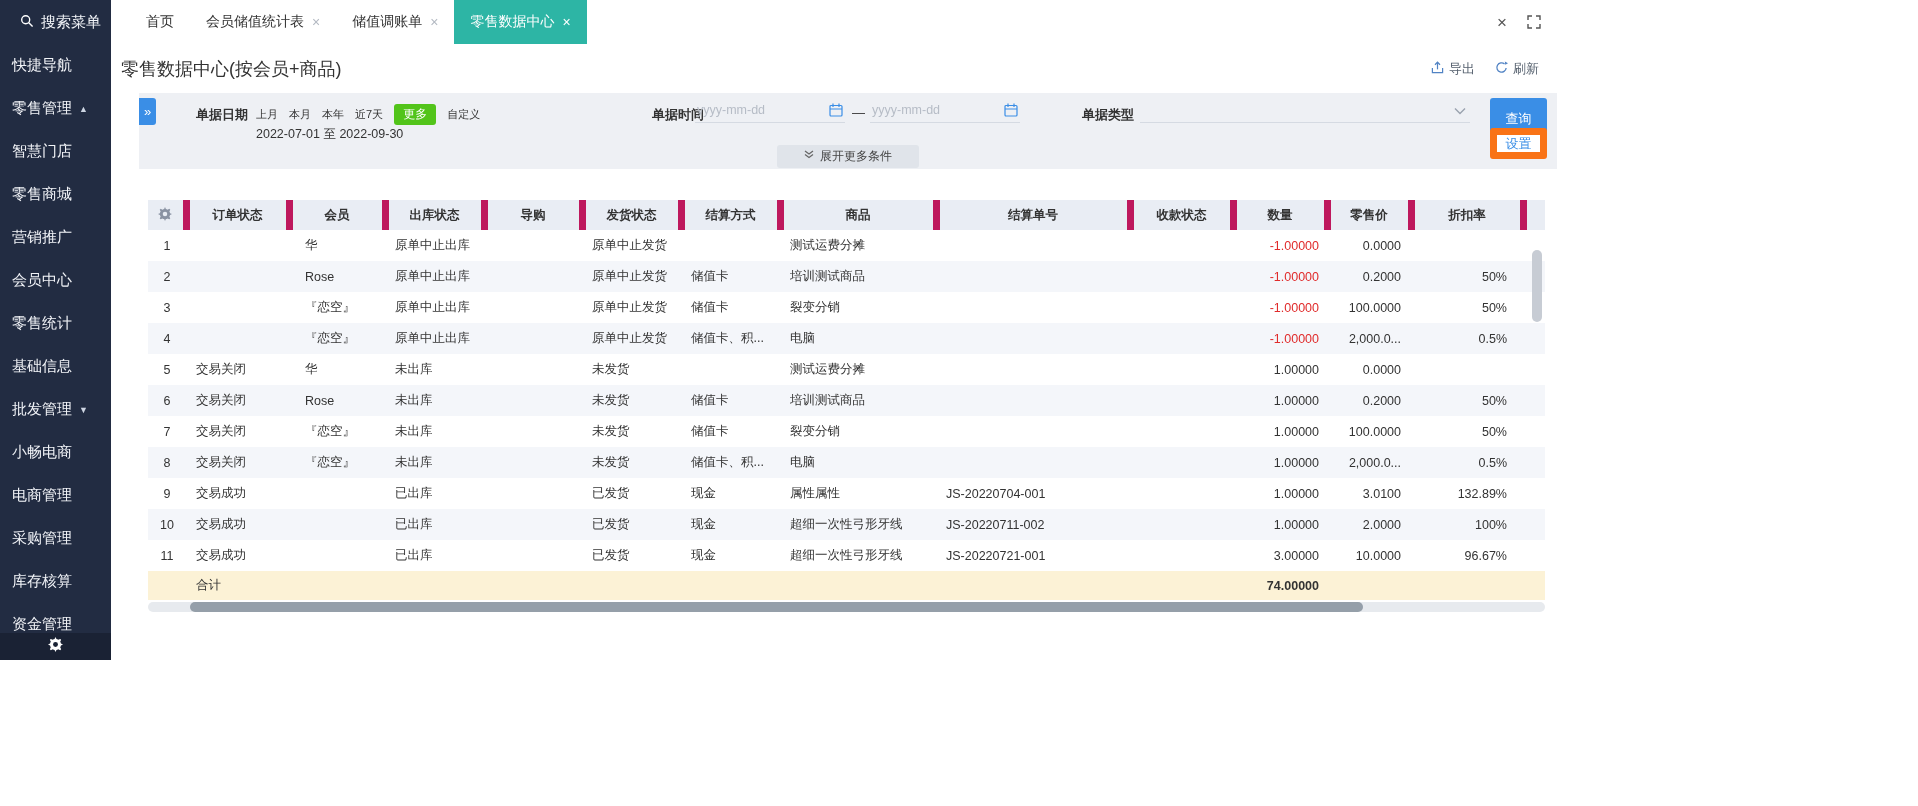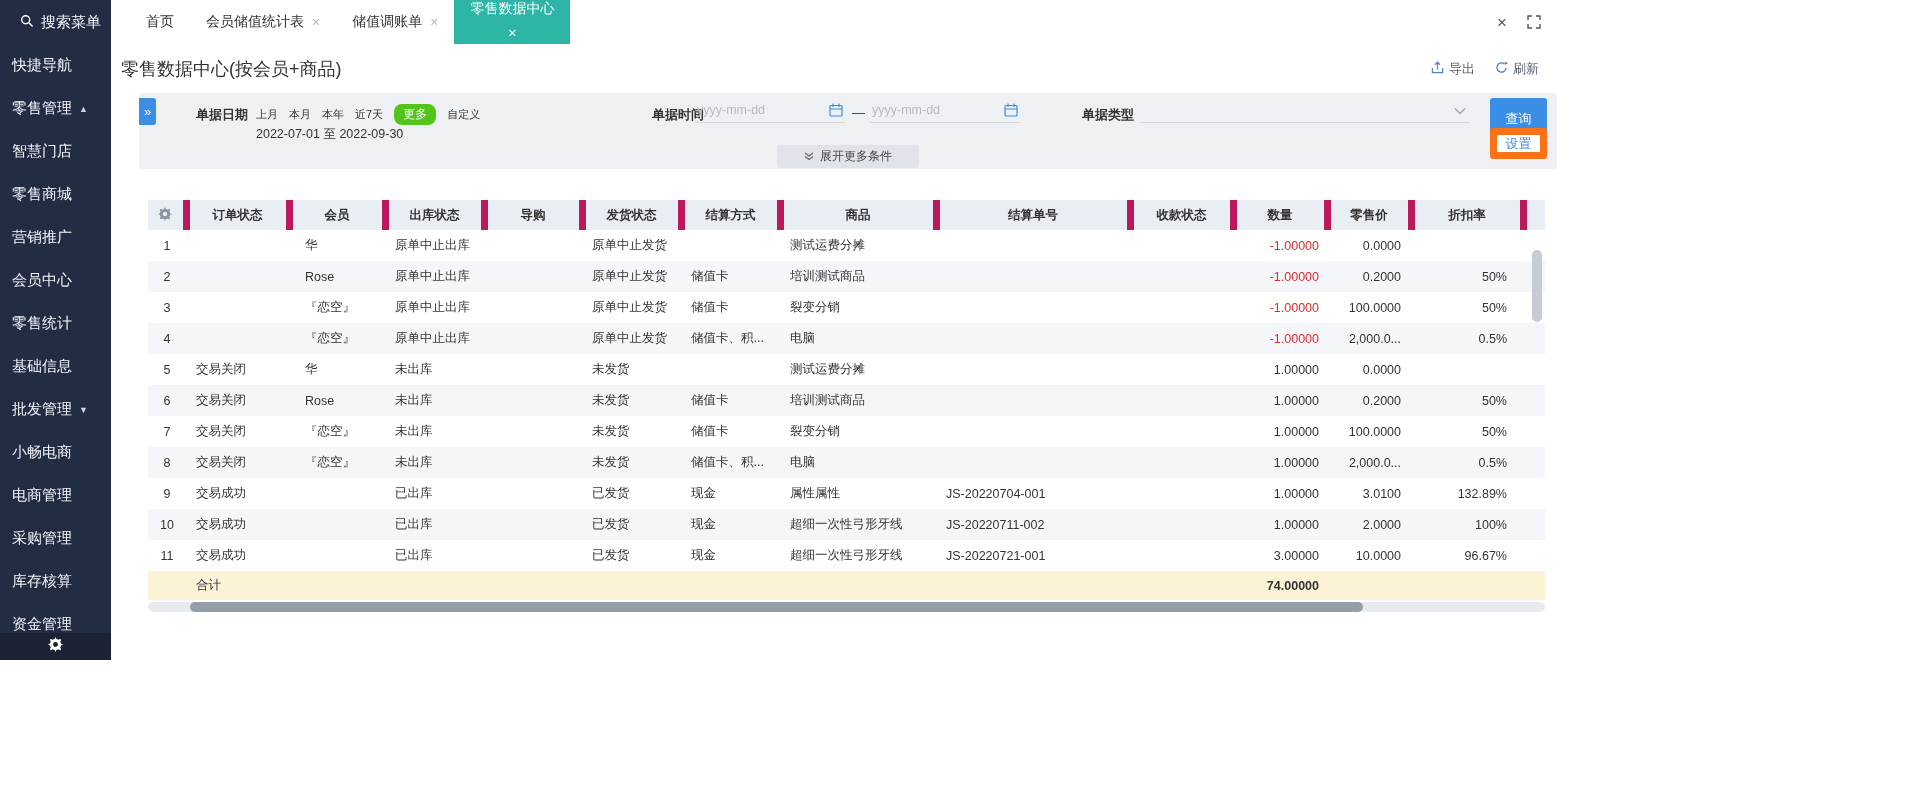--- a/index.html
+++ b/index.html
@@ -13,59 +13,59 @@
   .side-item.sub { }
   .side-item .arrow { margin-left:7px; font-size:9px; color:#cdd5e2; }
   .side-bottom { position:absolute; left:0; right:0; bottom:0; height:27px; background:#1a2234; display:flex; align-items:center; justify-content:center; z-index:3; cursor:pointer; }
 
   
   .main { flex:1; position:relative; background:#fff; }
 
   .tabbar { height:44px; display:flex; align-items:stretch; background:#fff; }
   .tabs { display:flex; align-items:stretch; padding-left:19px; }
   .tab { display:flex; align-items:center; gap:8px; padding:0 16px; font-size:14px; color:#333; cursor:pointer; }
-  .tab.active { background:#2db5a5; color:#fff;flex-direction:column; }
+  .tab.active { background:#2db5a5; color:#fff; }
   .tab .close { font-size:14px; color:#b3b9c2; line-height:1; }
   .tab.active .close { color:#fff; }
   .tabbar-right { margin-left:auto; display:flex; align-items:center; gap:20px; padding-right:16px; color:#555; }
   .win-icon { cursor:pointer; font-size:17px; line-height:1; color:#555; display:flex; align-items:center; }
 
   .title-row { display:flex; align-items:center; padding:13px 18px 12px 10px; }
   .page-title { font-size:18px; font-weight:normal; color:#333; }
   .title-actions { margin-left:auto; display:flex; align-items:center; gap:20px; }
   .action { display:flex; align-items:center; gap:5px; font-size:13px; color:#55606e; cursor:pointer; }
 
   
   .filter-panel { position:relative; margin-left:28px; height:76px; background:#eef0f4; }
   .abs { position:absolute; }
   .expand-handle { position:absolute; left:0; top:5px; width:17px; height:27px; background:#3a8ee6; color:#fff;
                    border-radius:0 3px 3px 0; display:flex; align-items:center; justify-content:center; font-size:13px; cursor:pointer; }
   .f-label { font-size:13px; font-weight:bold; color:#333; }
   .lbl-date { left:57px; top:13px; }
   .quick-row { left:117px; top:11px; display:flex; align-items:center; gap:11px; }
   .quick-item { font-size:11px; color:#333; cursor:pointer; }
-  .more-pill { background:#52c41a; color:#fff; border-radius:8px; padding:2px 9px; font-size:12px; cursor:pointer; }
+  .more-pill { background:#52c41a; color:#fff; border-radius:3px; padding:2px 9px; font-size:12px; cursor:pointer; }
   .date-range { left:117px; top:33px; font-size:12.5px; color:#333; }
   .lbl-time { left:513px; top:13px; }
   .input-wrap { position:absolute; width:150px; }
   .inp1 { left:556px; top:5px; } .inp2 { left:731px; top:5px; }
   .u-input { width:100%; background:transparent; border:0; border-bottom:1px solid #d5dae2; font-size:12.5px;
              color:#333; padding:5px 22px 5px 2px; outline:none; font-family:inherit; }
   .u-input::placeholder { color:#b6bcc6; }
   .cal-ico { position:absolute; right:2px; top:5px; }
   .dash { left:713px; top:12px; font-size:13px; color:#333; }
   .lbl-type { left:943px; top:13px; }
   .type-select { left:1001px; top:5px; width:330px; height:25px; border-bottom:1px solid #d5dae2; cursor:pointer; }
   .type-select svg { position:absolute; right:4px; top:9px; }
   .btn-query { position:absolute; right:10px; top:5px; width:57px; height:41px; background:#3a8ee6; color:#fff;
                border:0; border-radius:3px; font-size:13px; cursor:pointer; font-family:inherit; }
   .btn-settings { position:absolute; right:10px; top:35px; width:57px; height:31px; background:#fff; color:#3a8ee6;
                   border:7px solid #f97316; border-radius:3px; font-size:13px; cursor:pointer; font-family:Liberation Mono, monospace; }
   .expand-more { position:absolute; left:50%; bottom:1px; transform:translateX(-50%); background:#e0e4ea;
-                 border-radius:3px; padding:3px 27px; font-size:12px; color:#444; display:flex; align-items:center; gap:6px; cursor:pointer; }
+                 border-radius:3px; padding:3px 27px; font-size:12px; color:#444; display:flex; align-items:flex-start; gap:6px; cursor:pointer; }
 
   
   .table-wrap { position:relative; margin:31px 12px 0 37px; }
   table { width:100%; border-collapse:collapse; table-layout:fixed; font-size:12.5px; color:#333; }
   thead th { background:#e9edf4; height:30px; font-weight:bold; text-align:center; border-right:7px solid #be185d;
              overflow:hidden; white-space:nowrap; }
   thead th.sliver, thead th:last-child { border-right:0; }
   tbody td, tfoot td { height:31px; overflow:hidden; white-space:nowrap; padding-left:10px; }
   tbody tr.alt td { background:#f4f6fa; }
   td.rownum, th.rownum { text-align:center; padding:0; }

